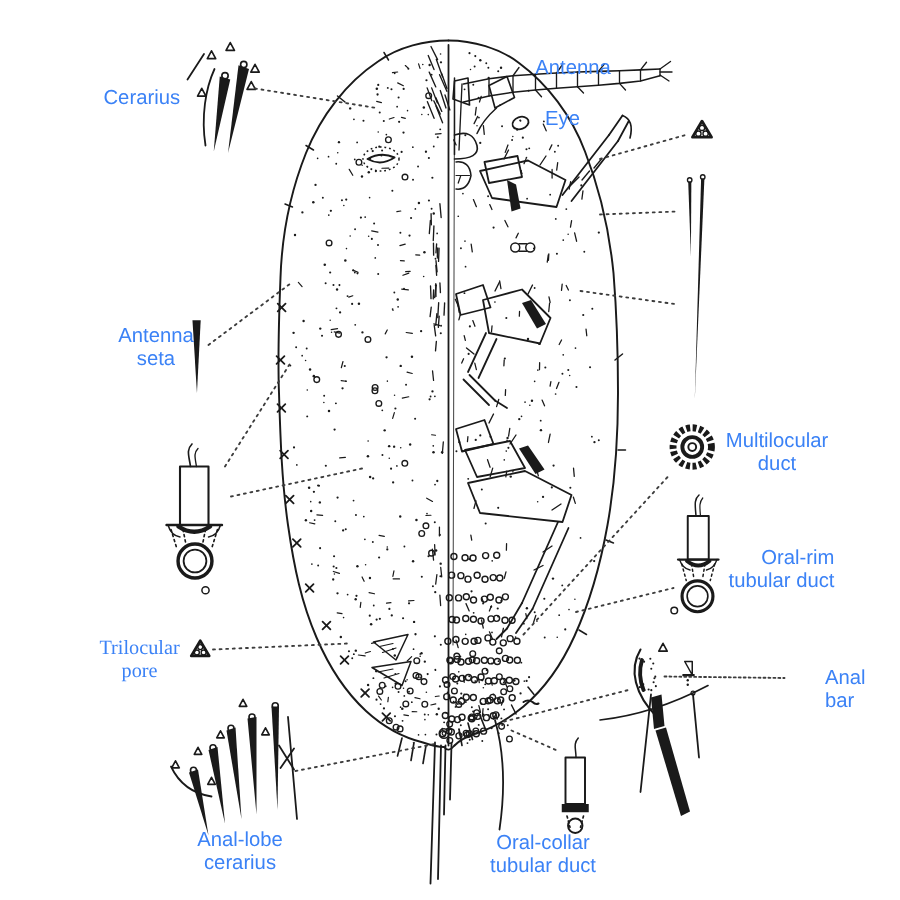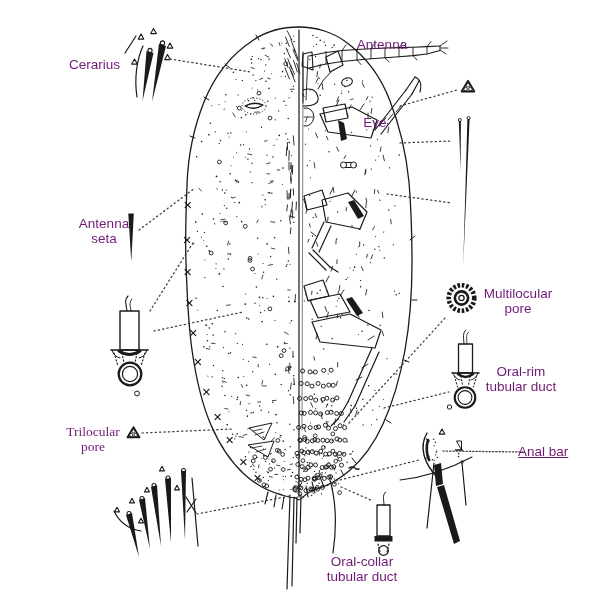--- a/index.html
+++ b/index.html
@@ -1,19 +1,19 @@
 <!DOCTYPE html>
 <html><head>
 <meta charset="utf-8">
 <style>
   html,body{margin:0;padding:0;background:#fff;}
   #stage{position:relative;width:600px;height:600px;background:#fff;overflow:hidden;
          font-family:"Liberation Sans",sans-serif;}
   #stage svg{position:absolute;left:0;top:0;}
-  .lbl{position:absolute;font-size:13.5px;line-height:1.12;color:#701a75;
+  .lbl{position:absolute;font-size:13.5px;line-height:1.12;color:#3b82f6;
        white-space:pre-line;text-align:center;}
   .lbl.left{text-align:left;}
   .ctr{transform:translateX(-50%);}
 </style>
 </head>
 <body>
 
 <div id="stage">
   <svg id="fig" width="600" height="600" viewBox="0 0 600 600">
     <g id="gStipple">
@@ -1105,25 +1105,27 @@
         <line x1="349" y1="423" x2="446" y2="317" stroke="#3c3c3c" stroke-width="1.25" stroke-linecap="round" stroke-dasharray="1.3 3.1"></line>
         <line x1="384" y1="408" x2="449" y2="392" stroke="#3c3c3c" stroke-width="1.25" stroke-linecap="round" stroke-dasharray="1.3 3.1"></line>
         <line x1="336" y1="481" x2="419" y2="460" stroke="#3c3c3c" stroke-width="1.25" stroke-linecap="round" stroke-dasharray="1.3 3.1"></line>
         <line x1="341" y1="487" x2="373" y2="501" stroke="#3c3c3c" stroke-width="1.25" stroke-linecap="round" stroke-dasharray="1.3 3.1"></line>
         <line x1="443" y1="451" x2="523" y2="452" stroke="#3c3c3c" stroke-width="1.25" stroke-linecap="round" stroke-dasharray="1.3 2"></line>
       </g>
   </svg>
 
   <div class="lbl left" style="left:69px;top:57px;">Cerarius</div>
   <div class="lbl ctr" style="left:382px;top:37px;">Antenna</div>
-  <div class="lbl ctr" style="left:375px;top:71px;margin-top:44px;">Eye</div>
+  <div class="lbl ctr" style="left:375px;top:71px;">Eye</div>
   <div class="lbl ctr" style="left:104px;top:216px;">Antenna
 seta</div>
   <div class="lbl ctr" style="left:518px;top:286px;">Multilocular
-pore</div>
-  <div class="lbl ctr" style="left:521px;top:364px;">Oral-rim
+duct</div>
+  <div class="lbl ctr" style="left:521px;top:364px;text-align:right;">Oral-rim
 tubular duct</div>
   <div class="lbl ctr" style="left:93px;top:424px;font-family:Liberation Serif, serif;">Trilocular
 pore</div>
-  <div class="lbl left" style="left:518px;top:444px;text-decoration:underline;">Anal bar</div>
+  <div class="lbl left" style="left:550px;top:444px;">Anal bar</div>
+  <div class="lbl ctr" style="left:160px;top:552px;">Anal-lobe
+cerarius</div>
   <div class="lbl ctr" style="left:362px;top:554px;">Oral-collar
 tubular duct</div>
 </div>
 
 </body></html>

